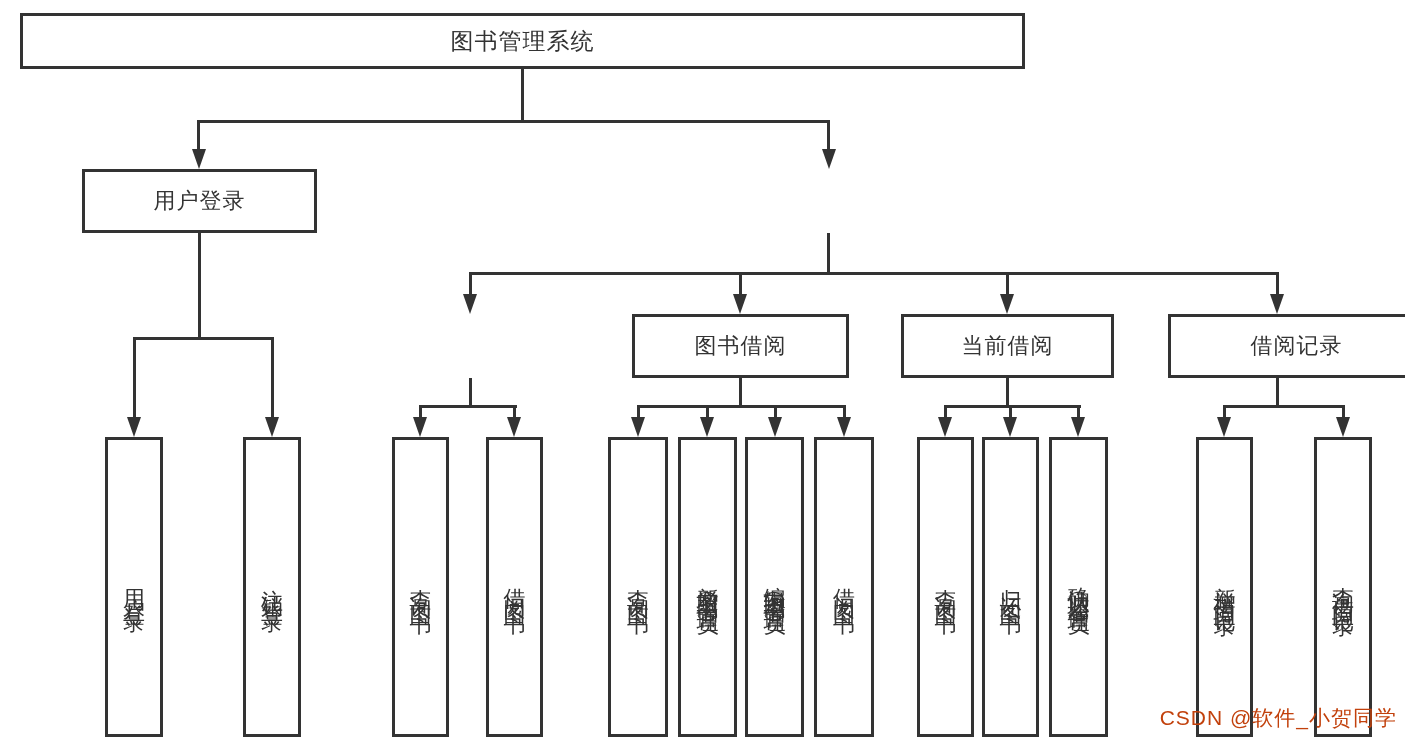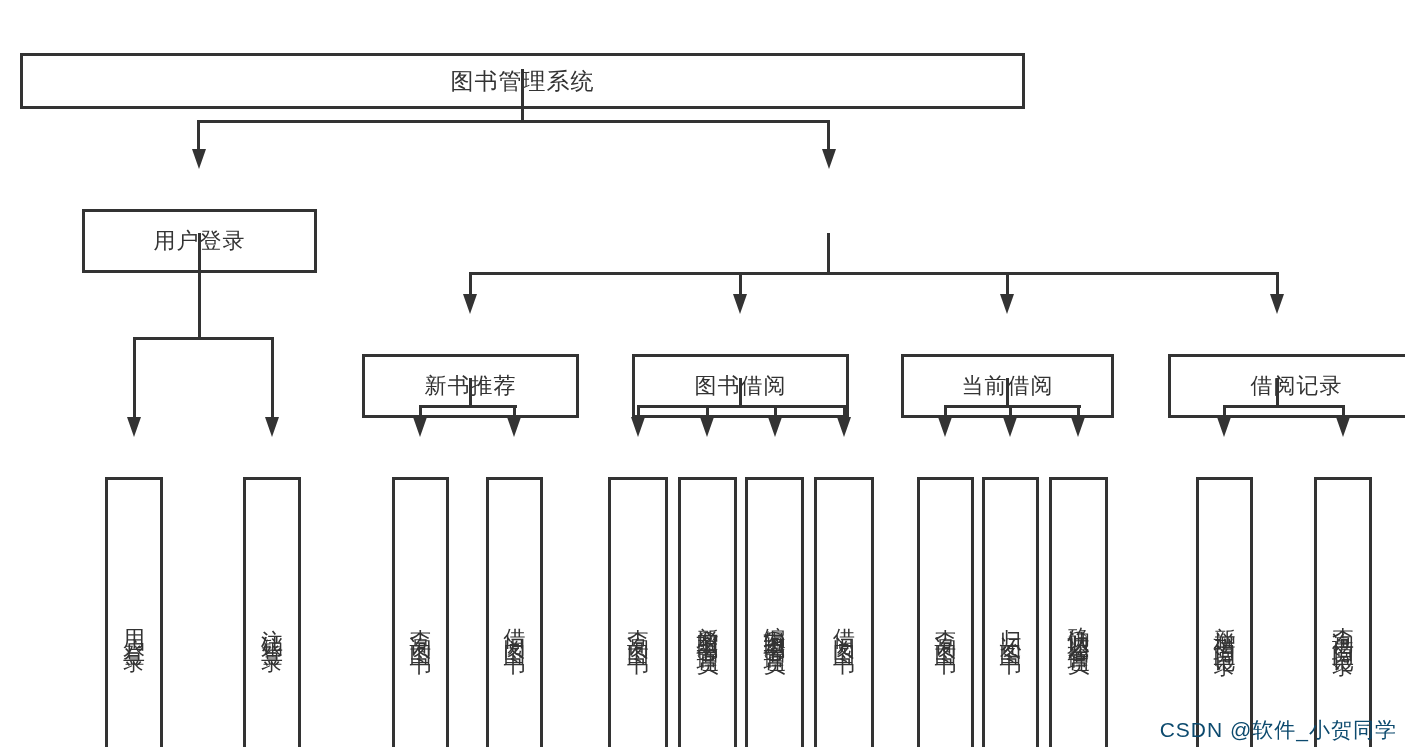--- a/index.html
+++ b/index.html
@@ -15,21 +15,20 @@
     box-sizing:border-box;
     border:3px solid #333333;
     background:#ffffff;
     display:flex;
     align-items:center;
     justify-content:center;
     color:#333333;
     font-size:22px;
     letter-spacing:1px;
     white-space:nowrap;
-    margin-top:40px;
   }
   .vbox{
     writing-mode:vertical-rl;
     text-orientation:mixed;
     letter-spacing:8px;
     white-space:normal;
     line-height:1;
     font-size:22px;
   }
   .hline,.vline{position:absolute;background:#333333;}
@@ -37,22 +36,22 @@
   .vline{width:3px;}
   .arrow{
     position:absolute;
     width:0;height:0;
     border-left:7px solid transparent;
     border-right:7px solid transparent;
     border-top:20px solid #333333;
   }
   .watermark{
     position:absolute;
-    right:8px;bottom:3px;
-    color:#0c4a6e;
+    right:8px;bottom:15px;
+    color:#c2410c;
     font-size:21px;
     letter-spacing:1px;
     z-index:5;
     margin-top:32px;
   }
 </style>
 </head>
 <body>
 
 <div class="stage">
@@ -79,21 +78,20 @@
   <div class="hline" style="left:469px;top:272px;width:810px;"></div>
   <div class="vline" style="left:469px;top:272px;height:25px;"></div>
   <div class="arrow" style="left:463px;top:294px;"></div>
   <div class="vline" style="left:739px;top:272px;height:25px;"></div>
   <div class="arrow" style="left:733px;top:294px;"></div>
   <div class="vline" style="left:1006px;top:272px;height:25px;"></div>
   <div class="arrow" style="left:1000px;top:294px;"></div>
   <div class="vline" style="left:1276px;top:272px;height:25px;"></div>
   <div class="arrow" style="left:1270px;top:294px;"></div>
 
-  <div class="box" style="left:362px;top:314px;width:217px;height:64px;">新书推荐</div>
   <div class="box" style="left:901px;top:314px;width:213px;height:64px;">当前借阅</div>
   <div class="box" style="left:632px;top:314px;width:217px;height:64px;">图书借阅</div>
   <div class="box" style="left:1168px;top:314px;width:257px;height:64px;">借阅记录</div>
 
   <div class="vline" style="left:469px;top:378px;height:27px;"></div>
   <div class="hline" style="left:419px;top:405px;width:98px;"></div>
   <div class="vline" style="left:419px;top:405px;height:15px;"></div>
   <div class="arrow" style="left:413px;top:417px;"></div>
   <div class="vline" style="left:513px;top:405px;height:15px;"></div>
   <div class="arrow" style="left:507px;top:417px;"></div>

